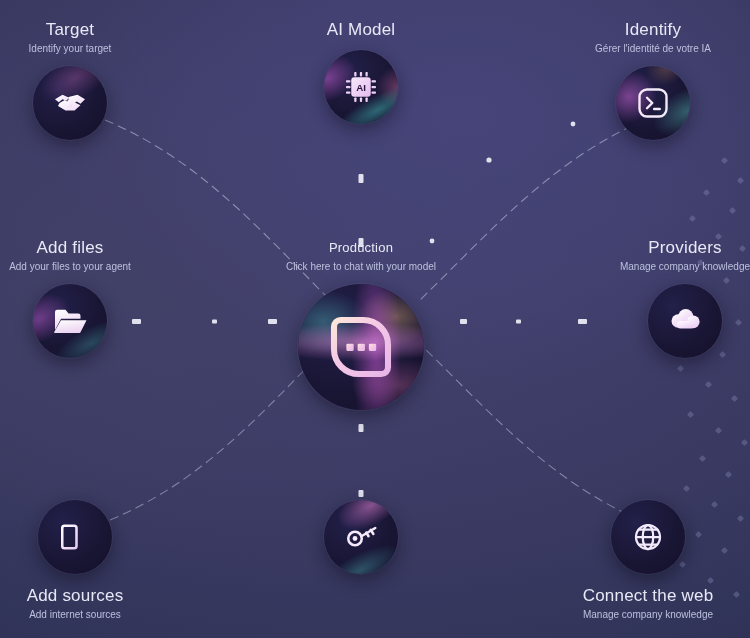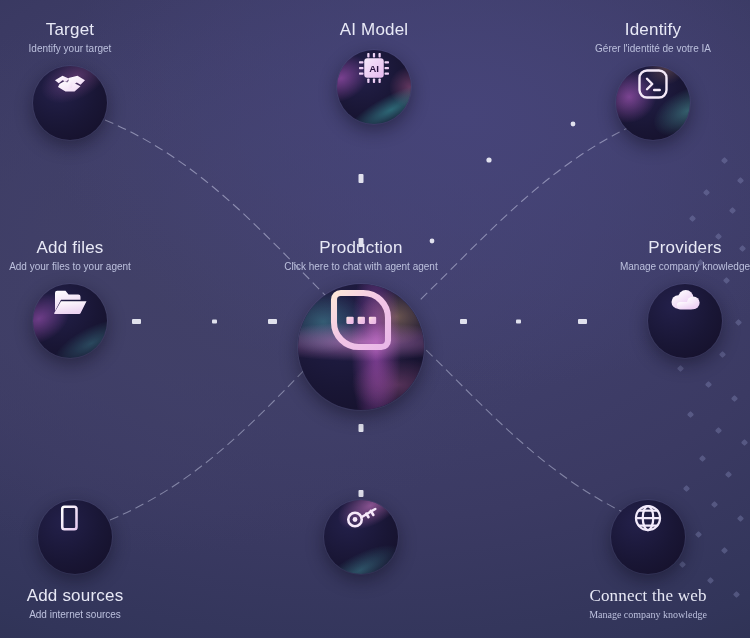--- a/index.html
+++ b/index.html
@@ -80,21 +80,21 @@
   .node.labels-bottom .text-block { margin-top: 12px; }
 
   .orb {
     position: relative;
     width: 74px;
     height: 74px;
     border-radius: 50%;
     background:
       radial-gradient(circle at 34% 30%, #23204a 0%, #191635 55%, #140f28 100%);
     display: flex;
-    align-items: flex-start;
+    align-items: center;
     justify-content: center;
     box-shadow: 0 0 0 1px rgba(140,140,200,.10), 0 6px 18px rgba(10,8,25,.45);
     overflow: hidden;
   }
   .orb .aurora {
     position: absolute;
     inset: 0;
     border-radius: 50%;
     pointer-events: none;
   }
@@ -135,21 +135,21 @@
   .aur-center {
     background:
       radial-gradient(ellipse 120% 22% at 50% 46%, rgba(240,150,230,.55) 0%, rgba(240,150,230,0) 70%),
       radial-gradient(ellipse 30% 120% at 62% 50%, rgba(214,96,226,.55) 0%, rgba(214,96,226,0) 66%),
       radial-gradient(ellipse 55% 40% at 20% 30%, rgba(90,210,205,.35) 0%, rgba(90,210,205,0) 64%),
       radial-gradient(ellipse 50% 36% at 78% 26%, rgba(238,186,120,.38) 0%, rgba(238,186,120,0) 62%),
       radial-gradient(ellipse 60% 34% at 80% 80%, rgba(226,120,180,.30) 0%, rgba(226,120,180,0) 64%);
   }
   .aur-rot { transform: rotate(-28deg) scale(1.12); }
 
-  .center-node .title { font-size: 17px; }
+  .center-node .title { font-size: 13px; }
   .center-node .subtitle { font-size: 10px; }
   .center-node {
     z-index: 6;
   }
 </style>
 </head>
 <body>
 
 <div id="canvas">
 
@@ -257,21 +257,21 @@
             <path d="M4 19 L14 13 L23 17 L19 21 L14 19 L9 23 Z"></path>
             <path d="M22 16 L34 13 L44 19 L38 25 L33 22 L27 26 L22 22 Z"></path>
             <path d="M10 24 L17 20 L25 25 L30 23 L38 27 L30 34 L18 34 L8 28 Z"></path>
             <rect x="20" y="20" width="7" height="10" rx="3"></rect>
           </g>
         </svg>
       </div>
     </div>
   </div>
 
-  <div class="node labels-top" style="left:374px; top:20px;">
+  <div class="node labels-top" style="left:361px; top:20px;">
     <div class="text-block">
       <div class="title">AI Model</div>
     </div>
     <div class="orb-wrap">
       <div class="orb">
         <div class="aurora aur-b aur-rot"></div>
         <svg class="icon" viewBox="0 0 48 48">
           <defs>
             <linearGradient id="gChip" x1="0" y1="0" x2="1" y2="1">
               <stop offset="0%" stop-color="#f6e9fb"></stop>
@@ -338,21 +338,21 @@
             <path d="M12 23 L46 23 L38 39 A2 2 0 0 1 36 40 L4 40 A1 1 0 0 1 3 38.6 Z"></path>
           </g>
         </svg>
       </div>
     </div>
   </div>
 
   <div class="node labels-top center-node" style="left:361px; top:238px;">
     <div class="text-block">
       <div class="title">Production</div>
-      <div class="subtitle">Click here to chat with agent agent</div>
+      <div class="subtitle">Click here to chat with your model</div>
     </div>
     <div class="orb-wrap">
       <div class="orb big">
         <div class="aurora aur-center"></div>
         <svg class="icon" viewBox="0 0 64 64">
           <defs>
             <linearGradient id="gChat" x1="0" y1="0" x2="1" y2="1">
               <stop offset="0%" stop-color="#fde7d8"></stop>
               <stop offset="45%" stop-color="#f3c7e6"></stop>
               <stop offset="100%" stop-color="#e9b6e8"></stop>
@@ -430,21 +430,21 @@
             <path d="M24.5 23 L43 12"></path>
             <path d="M37 14.5 L40.5 20"></path>
             <path d="M31 18 L34 23"></path>
           </g>
           <circle cx="16" cy="26" r="3.2" fill="#f6e9fa"></circle>
         </svg>
       </div>
     </div>
   </div>
 
-  <div class="node labels-bottom" style="left:648px; top:500px;font-family:Liberation Serif, serif;">
+  <div class="node labels-bottom" style="left:648px; top:500px;">
     <div class="orb-wrap">
       <div class="orb">
         <div class="aurora aur-none"></div>
         <svg class="icon" viewBox="0 0 48 48">
           <g fill="none" stroke="#f2eafb" stroke-width="3" stroke-linecap="round">
             <circle cx="24" cy="24" r="16"></circle>
             <ellipse cx="24" cy="24" rx="7" ry="16"></ellipse>
             <path d="M8 24 L40 24"></path>
             <path d="M11.5 14 L36.5 14"></path>
             <path d="M11.5 34 L36.5 34"></path>

